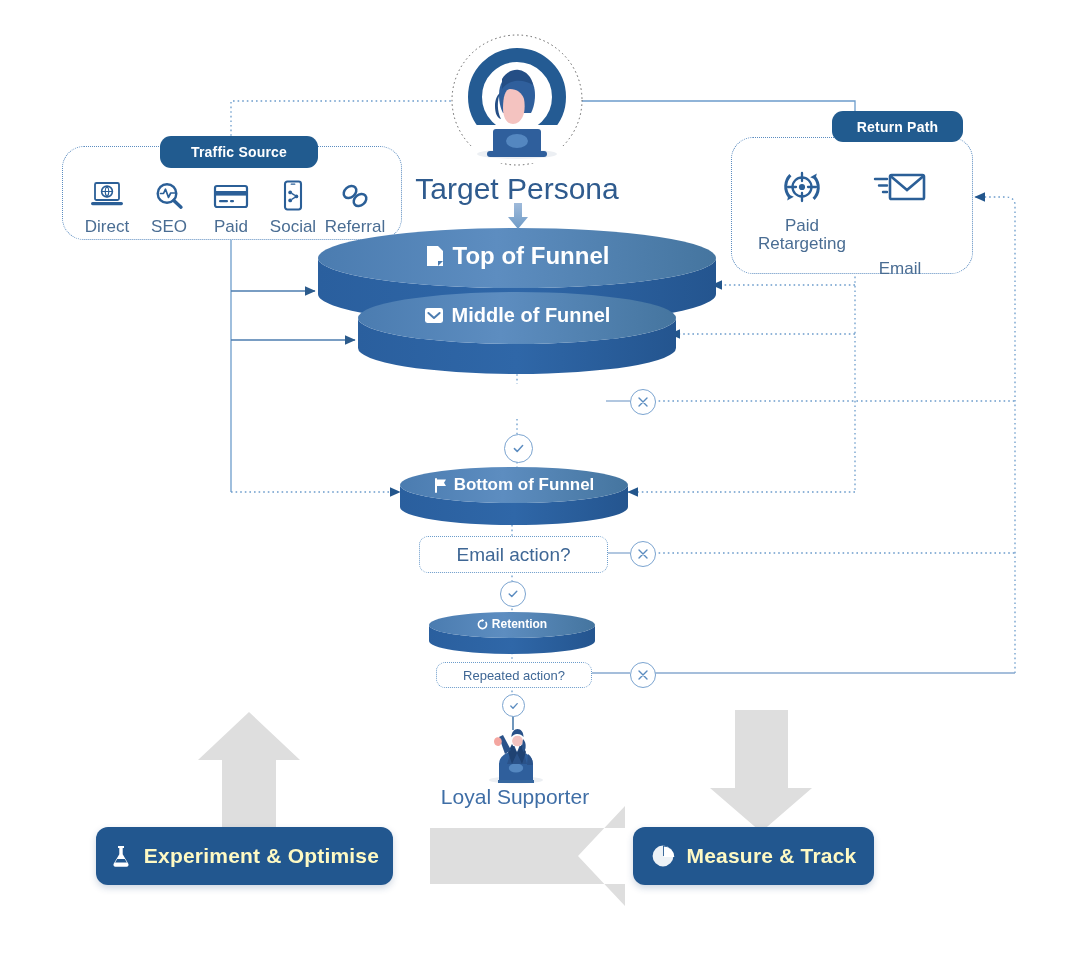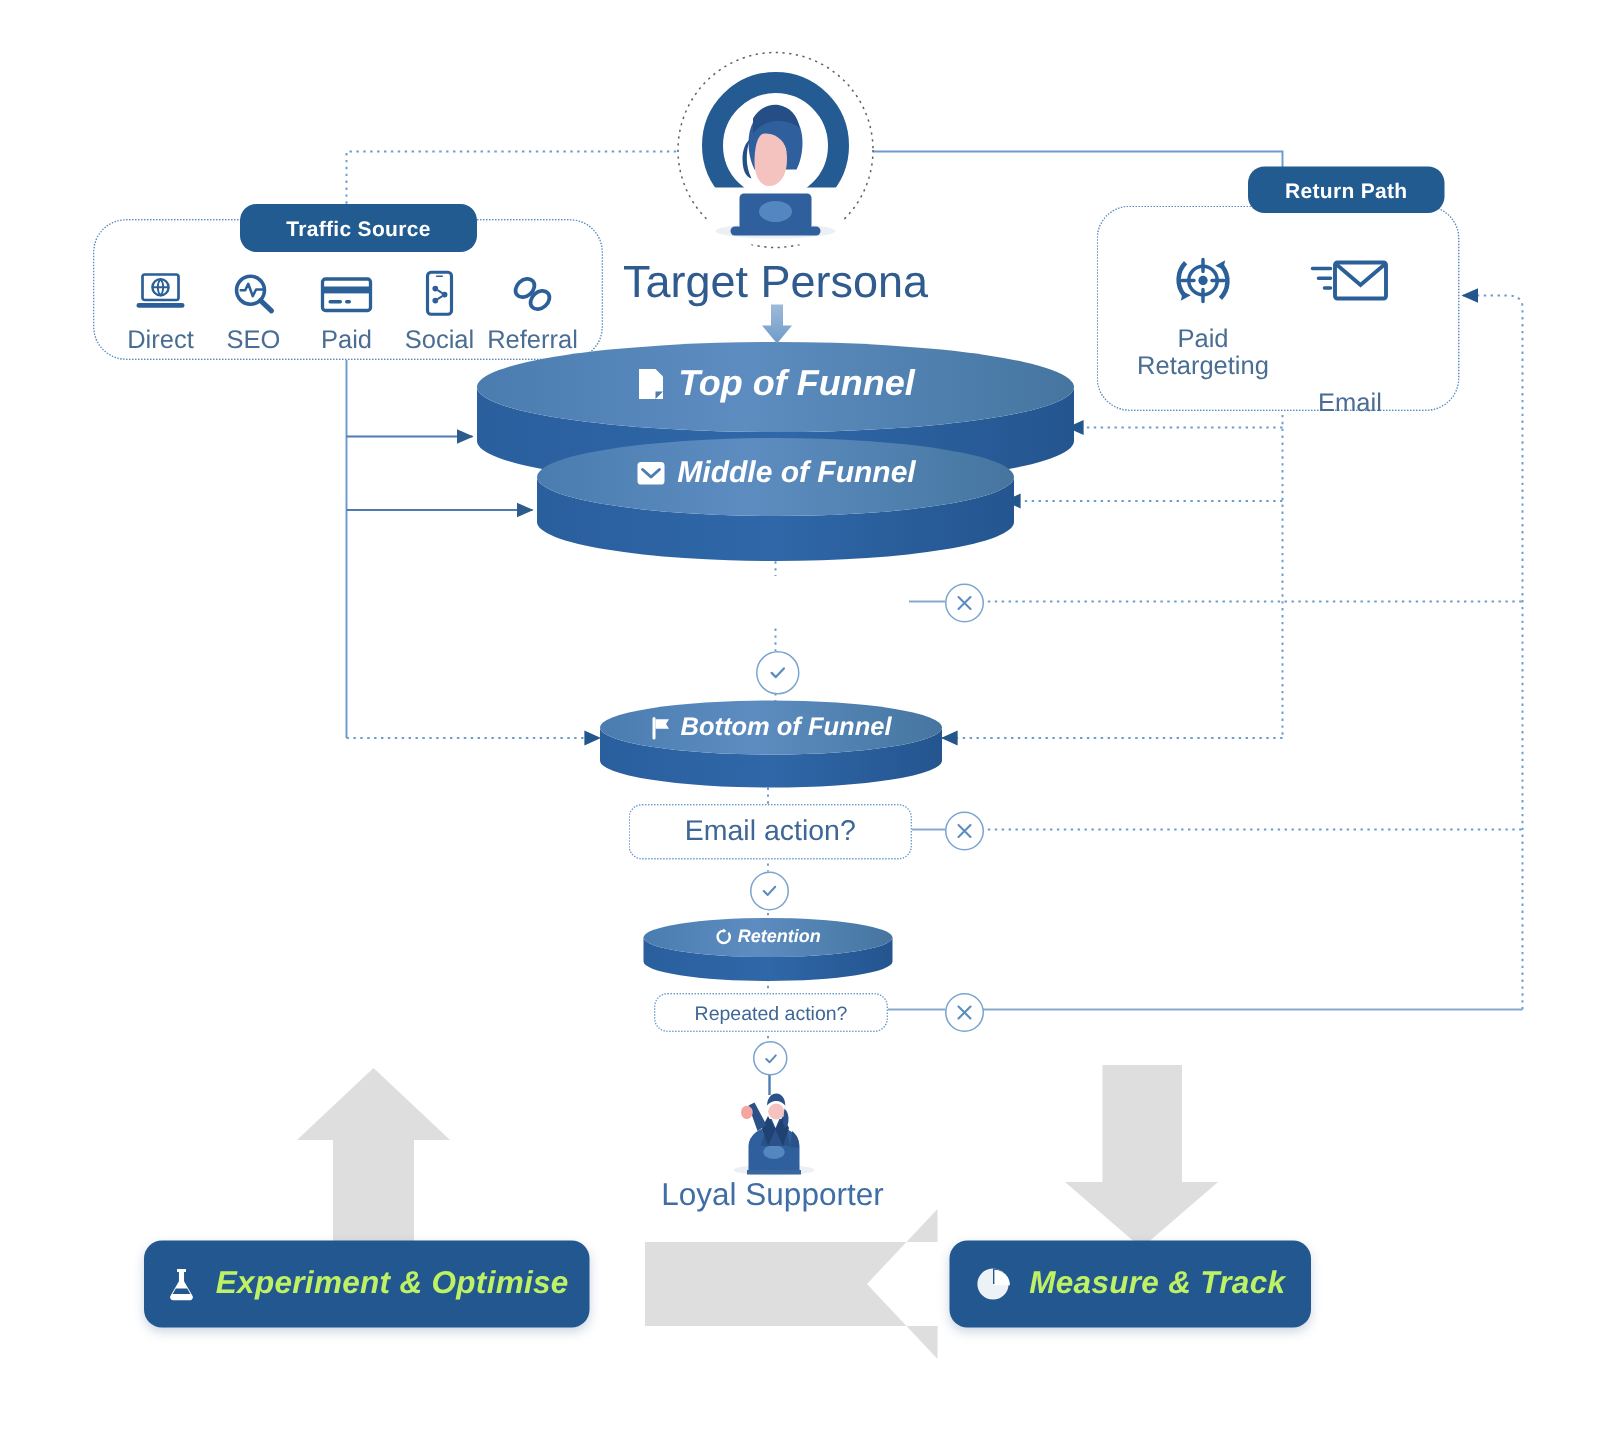--- a/index.html
+++ b/index.html
@@ -40,44 +40,43 @@
   .icon-cell .cap{
     color:#4a6d93;font-size:17px;margin-top:2px;text-align:center;line-height:1.05;
     font-family:"Liberation Sans",sans-serif;
   }
 
   
   .funnel{position:absolute;z-index:5;}
   .funnel .label{
     position:absolute;left:0;right:0;display:flex;align-items:center;
     justify-content:center;color:#fff;font-weight:bold;z-index:3;
-    white-space:nowrap;pointer-events:none;font-style:italic;
+    white-space:nowrap;pointer-events:none;
   }
   .funnel .label .fi{margin-right:8px;display:flex;align-items:center;}
 
   
   .decision{
     position:absolute;border:1.4px dotted #6c9ccb;border-radius:9px;background:#fff;
     display:flex;align-items:center;justify-content:center;
     color:#3f6795;z-index:6;
   }
 
   
   .marker{
     position:absolute;border-radius:50%;border:1.4px solid #7ba4d0;background:#fff;
     display:flex;align-items:center;justify-content:center;z-index:7;
   }
 
   
   .cta{
-    position:absolute;background:#22578f;border-radius:12px;color:#bef264;
+    position:absolute;background:#22578f;border-radius:12px;color:#fef9c3;
     display:flex;align-items:center;justify-content:center;
     font-weight:bold;font-size:21px;letter-spacing:.2px;z-index:8;
     box-shadow:0 3px 7px rgba(30,70,120,.22);
-    font-style:italic;
   }
   .cta .cicon{margin-right:12px;display:flex;align-items:center;}
 
   
   .caption{
     position:absolute;color:#2e5c92;text-align:center;z-index:7;white-space:nowrap;
   }
   .caption.persona{font-size:30px;color:#2f5b8e;}
   .caption.loyal{font-size:21px;color:#3f6ea6;}
 

